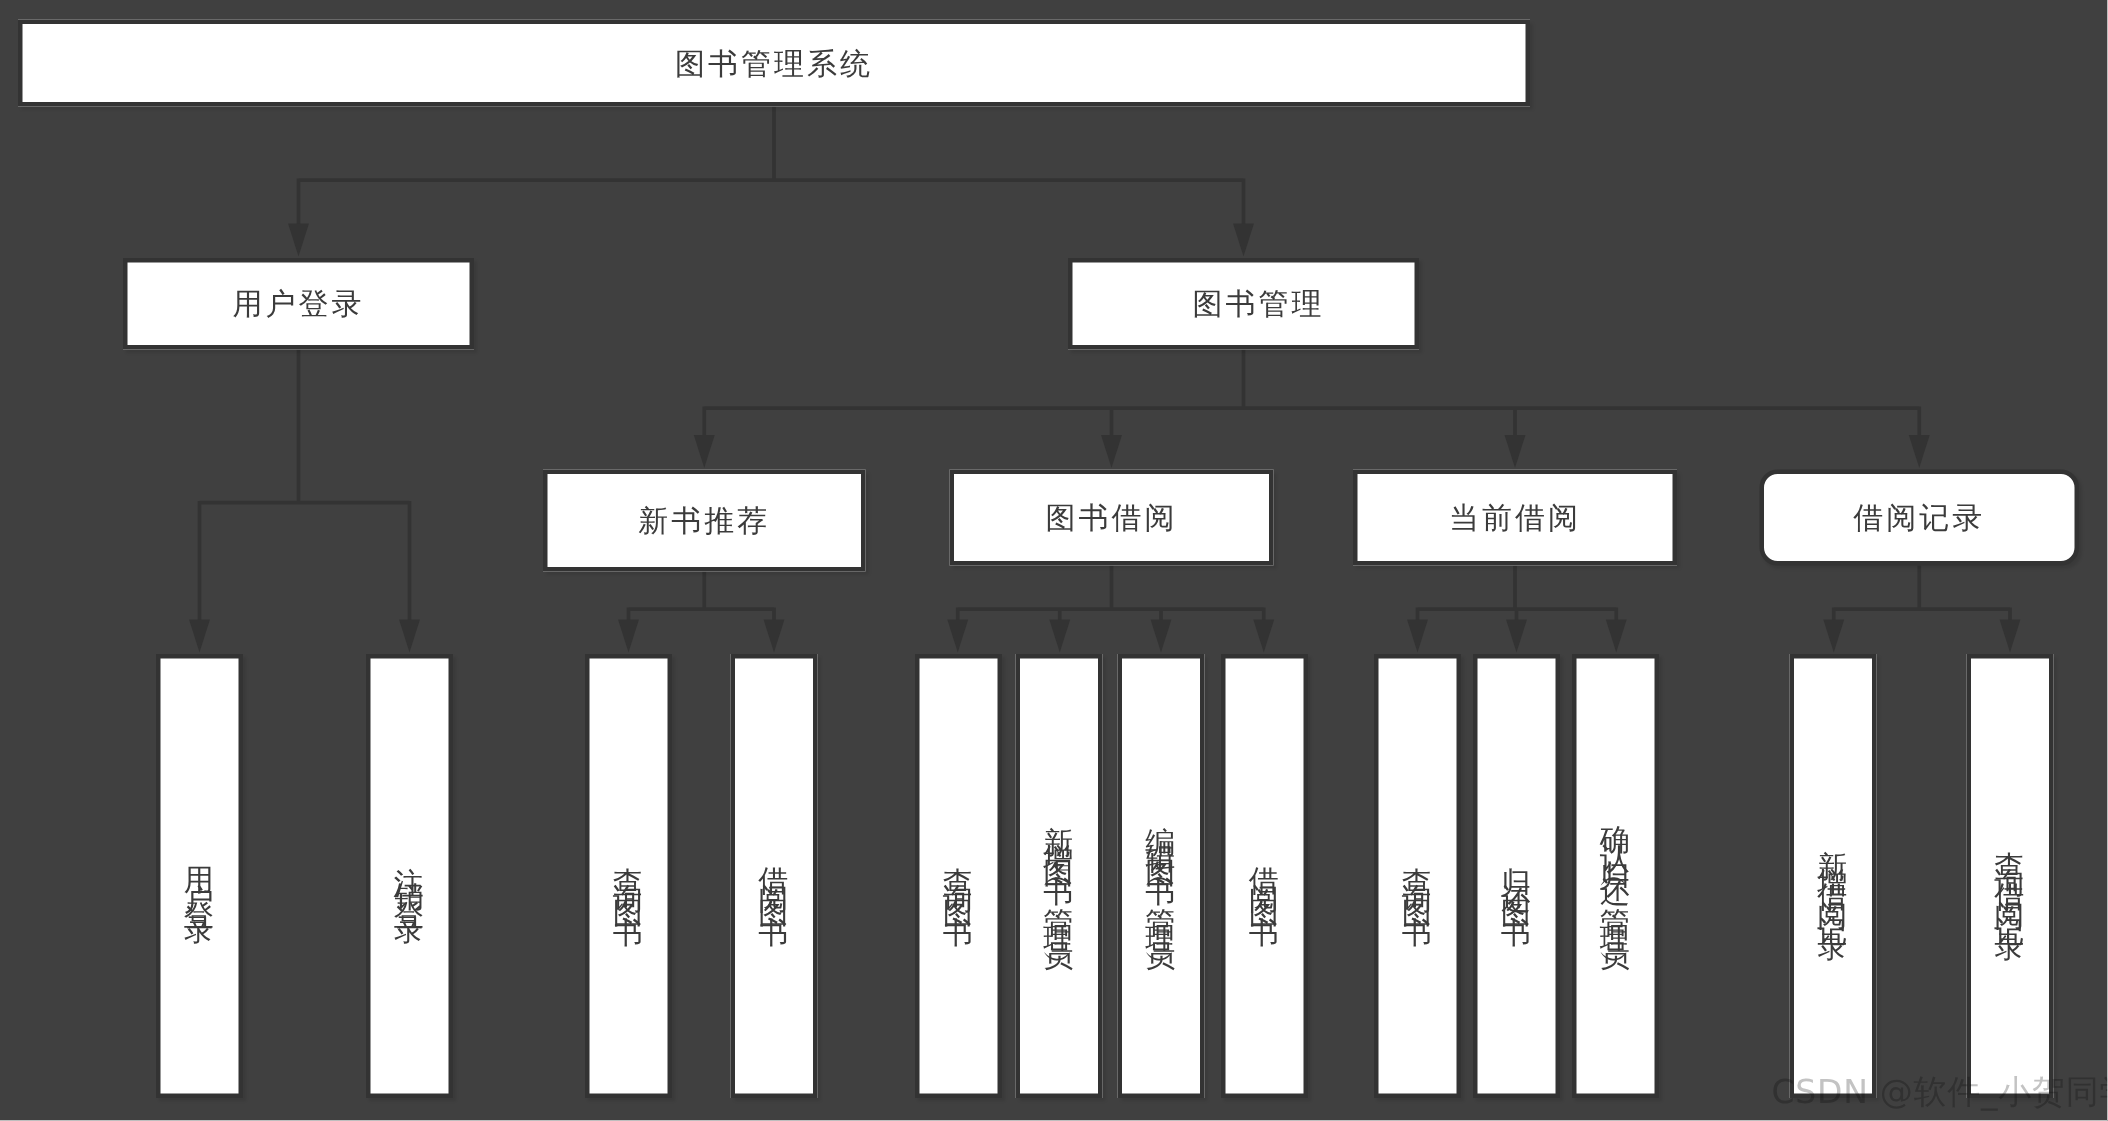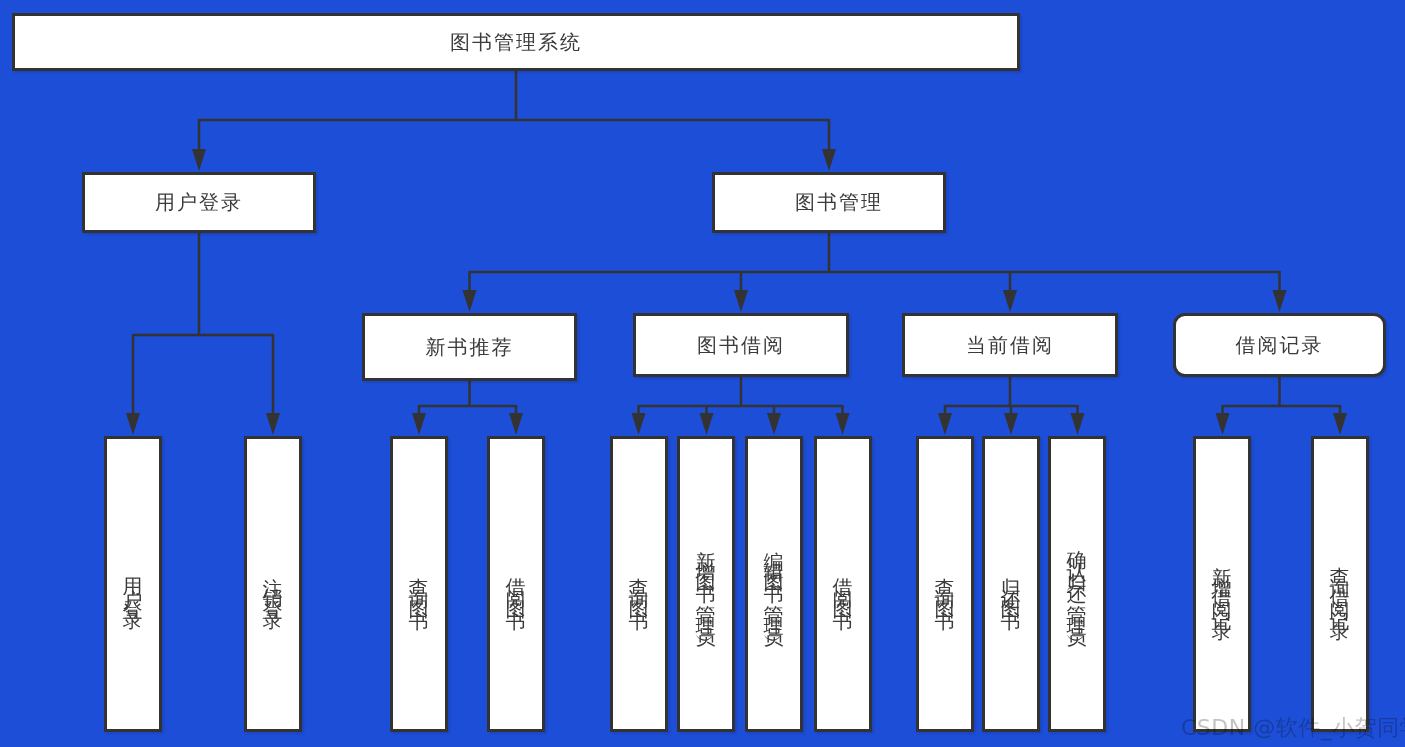--- a/index.html
+++ b/index.html
@@ -6,21 +6,21 @@
   html, body {
     margin: 0;
     padding: 0;
     background: #ffffff;
     font-family: "DejaVu Sans", "Liberation Sans", sans-serif;
   }
   .canvas {
     position: relative;
     width: 1405px;
     height: 747px;
-    background: #1d4ed8;
+    background: #404040;
     overflow: hidden;
   }
   .wires {
     position: absolute;
     left: 0; top: 0;
     width: 1405px; height: 747px;
     pointer-events: none;
   }
   .node {
     position: absolute;

